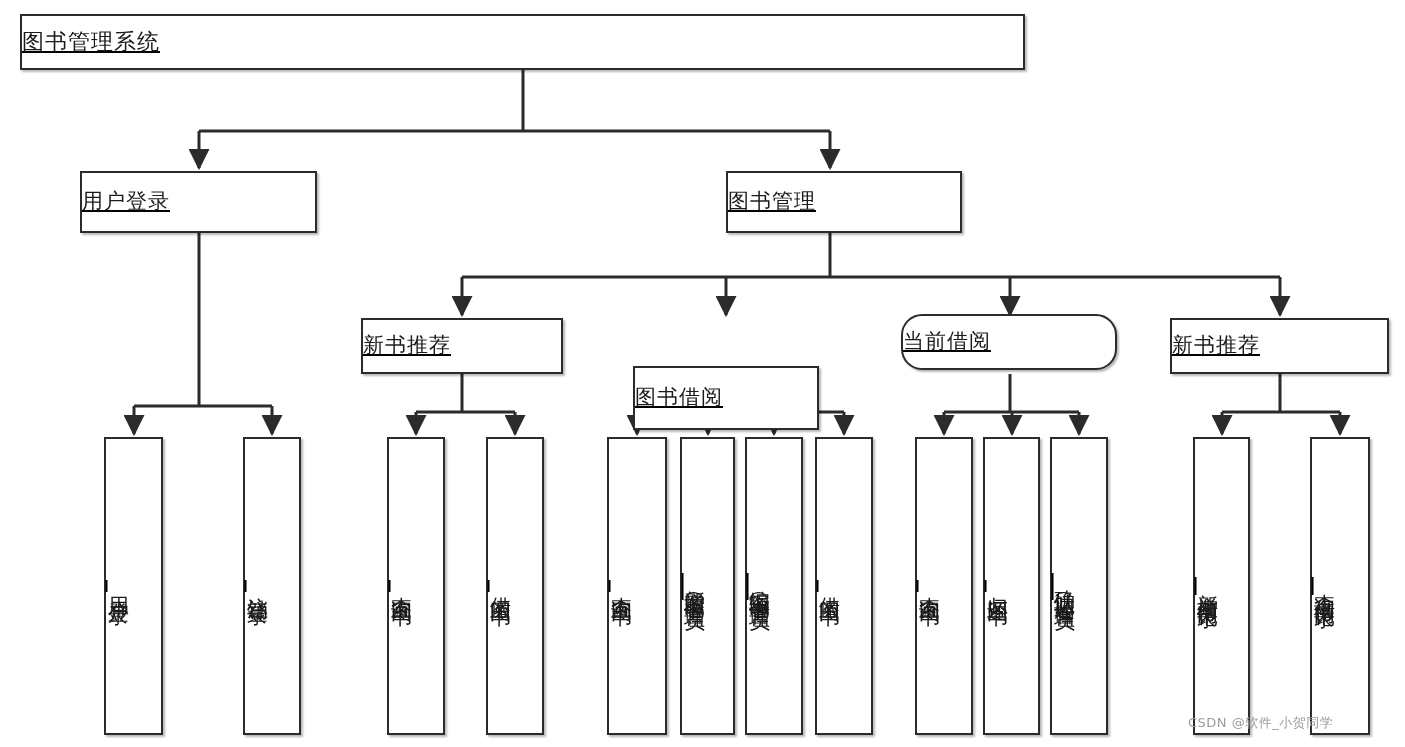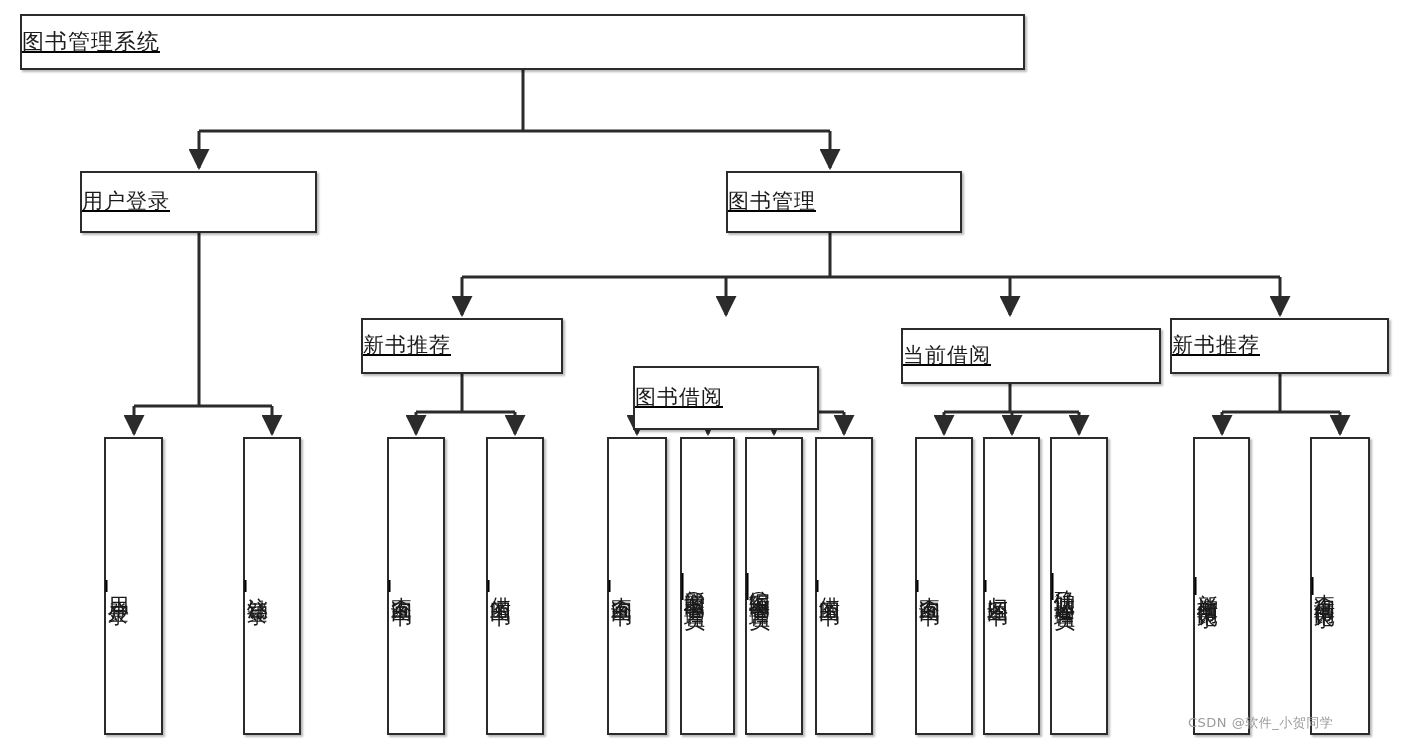--- a/index.html
+++ b/index.html
@@ -119,21 +119,21 @@
       </div>
       <div class="node horizontal shadowed" style="left: 712px; top: 171px; width: 236px; height: 62px; margin-left: 14px;">
         <span class="node-label">图书管理</span>
       </div>
       <div class="node horizontal shadowed" style="left: 361px; top: 318px; width: 202px; height: 56px;">
         <span class="node-label">新书推荐</span>
       </div>
       <div class="node horizontal shadowed" style="left: 633px; top: 318px; width: 186px; height: 64px; margin-top: 48px;">
         <span class="node-label">图书借阅</span>
       </div>
-      <div class="node horizontal shadowed" style="left: 901px; top: 328px; width: 260px; height: 56px;">
+      <div class="node horizontal shadowed" style="left: 901px; top: 314px; width: 216px; height: 56px; border-radius: 21px;">
         <span class="node-label">当前借阅</span>
       </div>
       <div class="node horizontal shadowed" style="left: 1170px; top: 318px; width: 219px; height: 56px;">
         <span class="node-label">新书推荐</span>
       </div>
       <div class="node vertical shadowed" style="left: 104px; top: 437px; width: 59px; height: 298px;">
         <span class="node-label">用户登录</span>
       </div>
       <div class="node vertical shadowed" style="left: 243px; top: 437px; width: 58px; height: 298px;">
         <span class="node-label">注销登录</span>

